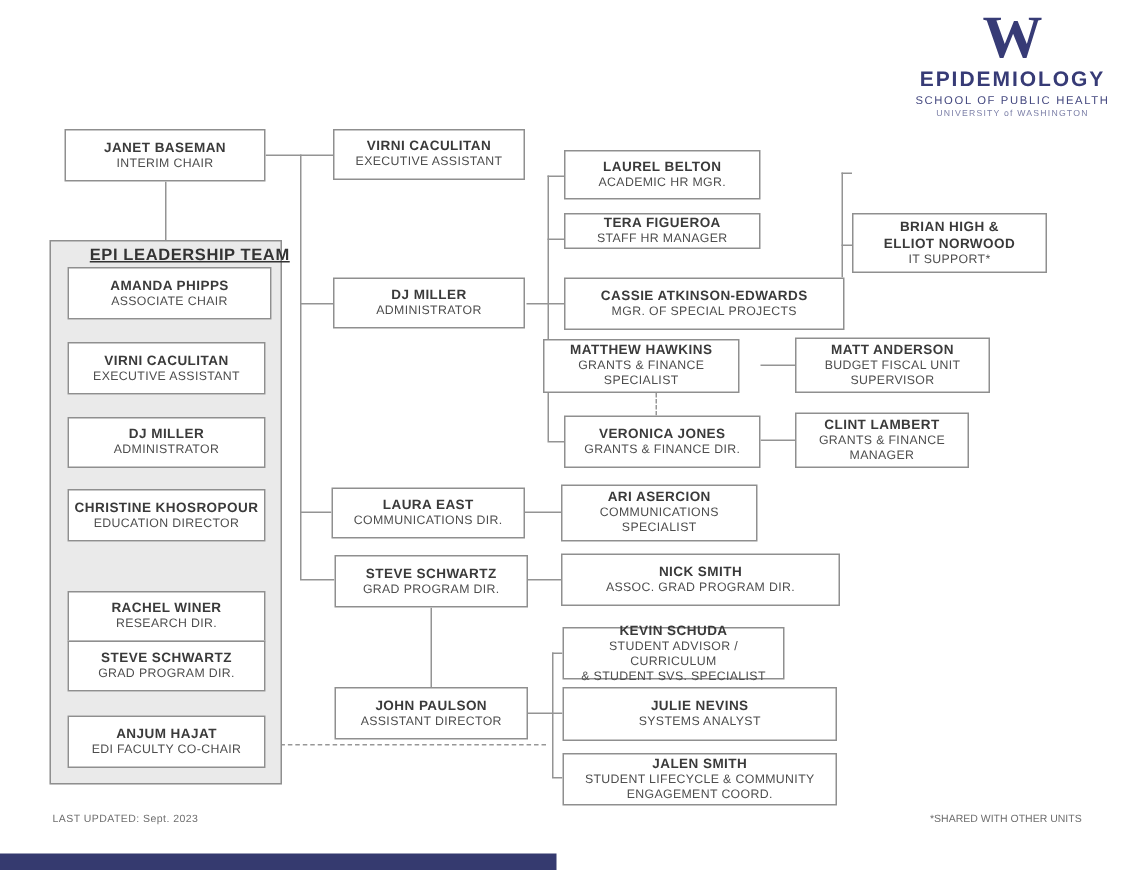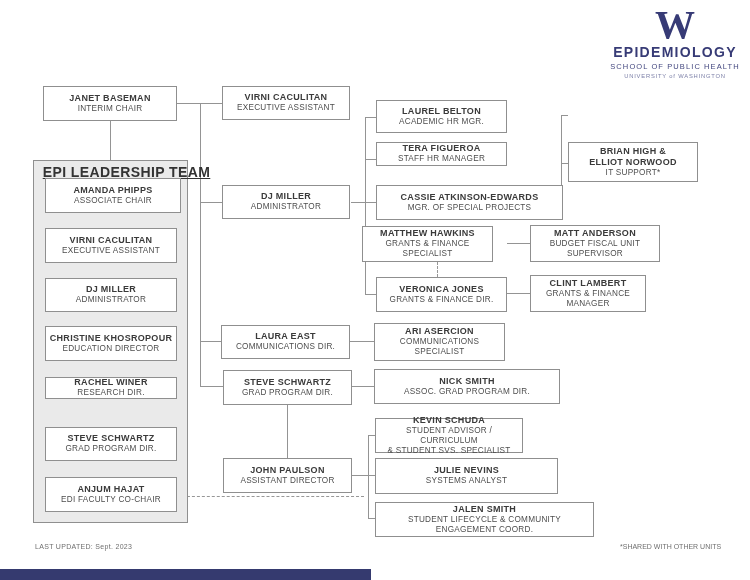--- a/index.html
+++ b/index.html
@@ -6,21 +6,21 @@
   #page{position:relative;width:750px;height:580px;background:#ffffff;overflow:hidden;
         font-family:"Liberation Sans", sans-serif;}
   .box{position:absolute;background:#fff;border:1px solid #8f8f8f;display:flex;
        flex-direction:column;justify-content:center;align-items:center;text-align:center;
        z-index:3;box-sizing:border-box;padding:1px 2px;}
   .nm{font-weight:bold;font-size:9px;letter-spacing:.3px;color:#3a3a3a;white-space:pre-line;line-height:1.2;text-align:center;}
   .rl{font-size:8.2px;color:#4d4d4d;letter-spacing:.25px;white-space:pre-line;line-height:1.25;}
   .panel{position:absolute;left:33px;top:160px;width:155px;height:363px;background:#eaeaea;
          border:1px solid #8f8f8f;z-index:2;box-sizing:border-box;}
   .panel-header{position:absolute;left:33px;top:164px;width:187px;text-align:center;
-         font-weight:bold;font-size:14px;letter-spacing:.4px;color:#333;
+         font-weight:bold;font-size:11px;letter-spacing:.4px;color:#333;
          text-decoration:underline;z-index:3;}
   .line{position:absolute;background:#949494;z-index:1;}
   .dash-h{position:absolute;border-top:1px dashed #979797;background:none;z-index:1;}
   .dash-v{position:absolute;border-left:1px dashed #979797;background:none;z-index:1;}
   .logo{position:absolute;left:600px;top:6px;width:150px;text-align:center;z-index:3;}
   .logo-w{font-family:"Liberation Serif", serif;font-weight:bold;font-size:40px;
           line-height:38px;color:#373b76;}
   .logo-title{font-weight:bold;font-size:14px;letter-spacing:1.3px;color:#373b76;margin-top:0px;}
   .logo-sub{font-weight:normal;font-size:7.5px;letter-spacing:1.1px;color:#43477f;margin-top:2px;}
   .logo-univ{font-size:5.8px;letter-spacing:.8px;color:#7d80a8;margin-top:2px;}
@@ -56,21 +56,21 @@
     <div class="rl">EXECUTIVE ASSISTANT</div>
   </div>
   <div class="box" style="left:45px;top:278px;width:132px;height:34px">
     <div class="nm">DJ MILLER</div>
     <div class="rl">ADMINISTRATOR</div>
   </div>
   <div class="box" style="left:45px;top:326px;width:132px;height:35px">
     <div class="nm">CHRISTINE KHOSROPOUR</div>
     <div class="rl">EDUCATION DIRECTOR</div>
   </div>
-  <div class="box" style="left:45px;top:377px;width:132px;height:22px">
+  <div class="box" style="left:45px;top:394px;width:132px;height:34px">
     <div class="nm">RACHEL WINER</div>
     <div class="rl">RESEARCH DIR.</div>
   </div>
   <div class="box" style="left:45px;top:427px;width:132px;height:34px">
     <div class="nm">STEVE SCHWARTZ</div>
     <div class="rl">GRAD PROGRAM DIR.</div>
   </div>
   <div class="box" style="left:45px;top:477px;width:132px;height:35px">
     <div class="nm">ANJUM HAJAT</div>
     <div class="rl">EDI FACULTY CO-CHAIR</div>
@@ -129,21 +129,21 @@
   </div>
   <div class="box" style="left:375px;top:418px;width:148px;height:35px">
     <div class="nm">KEVIN SCHUDA</div>
     <div class="rl">STUDENT ADVISOR / CURRICULUM
 &amp; STUDENT SVS. SPECIALIST</div>
   </div>
   <div class="box" style="left:375px;top:458px;width:183px;height:36px">
     <div class="nm">JULIE NEVINS</div>
     <div class="rl">SYSTEMS ANALYST</div>
   </div>
-  <div class="box" style="left:375px;top:502px;width:219px;height:35px">
+  <div class="box" style="left:375px;top:502px;width:183px;height:35px">
     <div class="nm">JALEN SMITH</div>
     <div class="rl">STUDENT LIFECYCLE &amp; COMMUNITY
 ENGAGEMENT COORD.</div>
   </div>
 
   <div class="box" style="left:568px;top:142px;width:130px;height:40px">
     <div class="nm">BRIAN HIGH &amp;
 ELLIOT NORWOOD</div>
     <div class="rl">IT SUPPORT*</div>
   </div>

